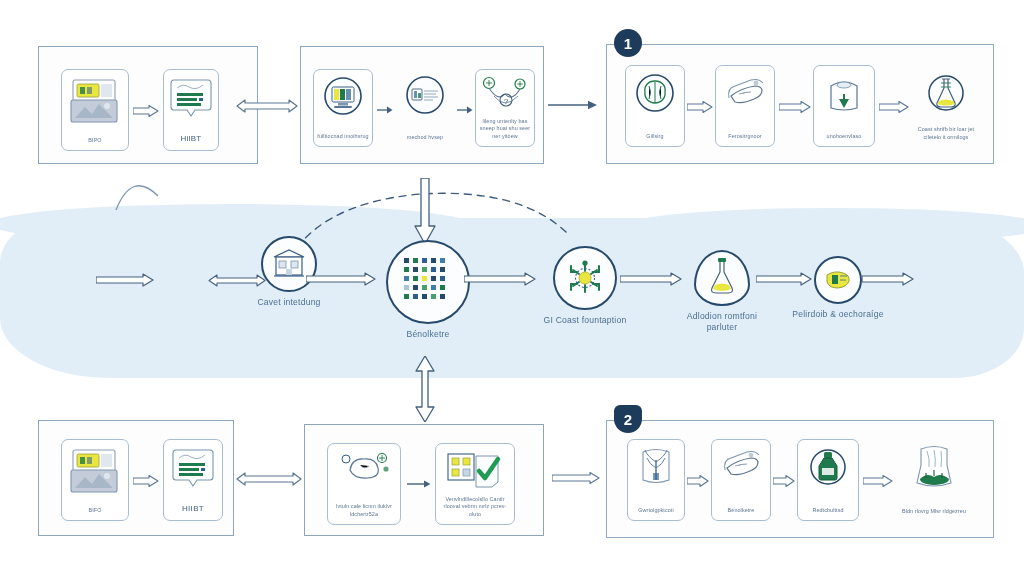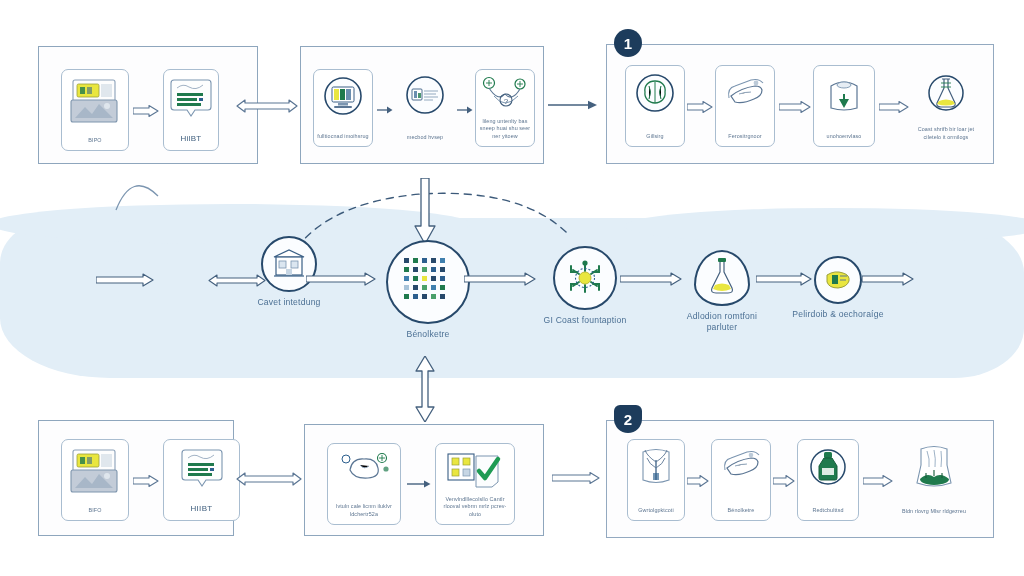--- a/index.html
+++ b/index.html
@@ -455,21 +455,21 @@
       </svg>
       <div class="cap blur">BIFO</div>
     </div>
 
     <div class="harrow" style="left:94px;top:54px;width:26px;">
       <svg width="26" height="12" viewBox="0 0 26 12">
         <path d="M0 3 L16 3 L16 0.5 L25 6 L16 11.5 L16 9 L0 9 Z" fill="#ffffff" stroke="#5b7694" stroke-width="1.1" stroke-linejoin="round"></path>
       </svg>
     </div>
 
-    <div class="card" style="left:124px;top:18px;width:77px;height:82px;">
+    <div class="card" style="left:124px;top:18px;width:60px;height:82px;">
       <svg class="ico" width="44" height="48" viewBox="0 0 44 48">
         <path d="M5 4 H39 A3 3 0 0 1 42 7 V31 A3 3 0 0 1 39 34 H26 L22 40 L18 34 H5 A3 3 0 0 1 2 31 V7 A3 3 0 0 1 5 4 Z" fill="#fdfefe" stroke="#7b95b0" stroke-width="1.1"></path>
         <path d="M8 12 Q14 7 20 11 Q27 15 34 9" fill="none" stroke="#96a9bd" stroke-width=".9"></path>
         <rect x="8" y="17" width="26" height="3" fill="#1f7a4d"></rect>
         <rect x="8" y="22" width="20" height="3" fill="#1f7a4d"></rect>
         <rect x="8" y="27" width="24" height="3" fill="#1f7a4d"></rect>
         <rect x="30" y="22" width="4" height="3" fill="#2c5f8e"></rect>
       </svg>
       <div class="cap" style="font-size:8px;color:#41607f;letter-spacing:.3px;">HIIBT</div>
     </div>

